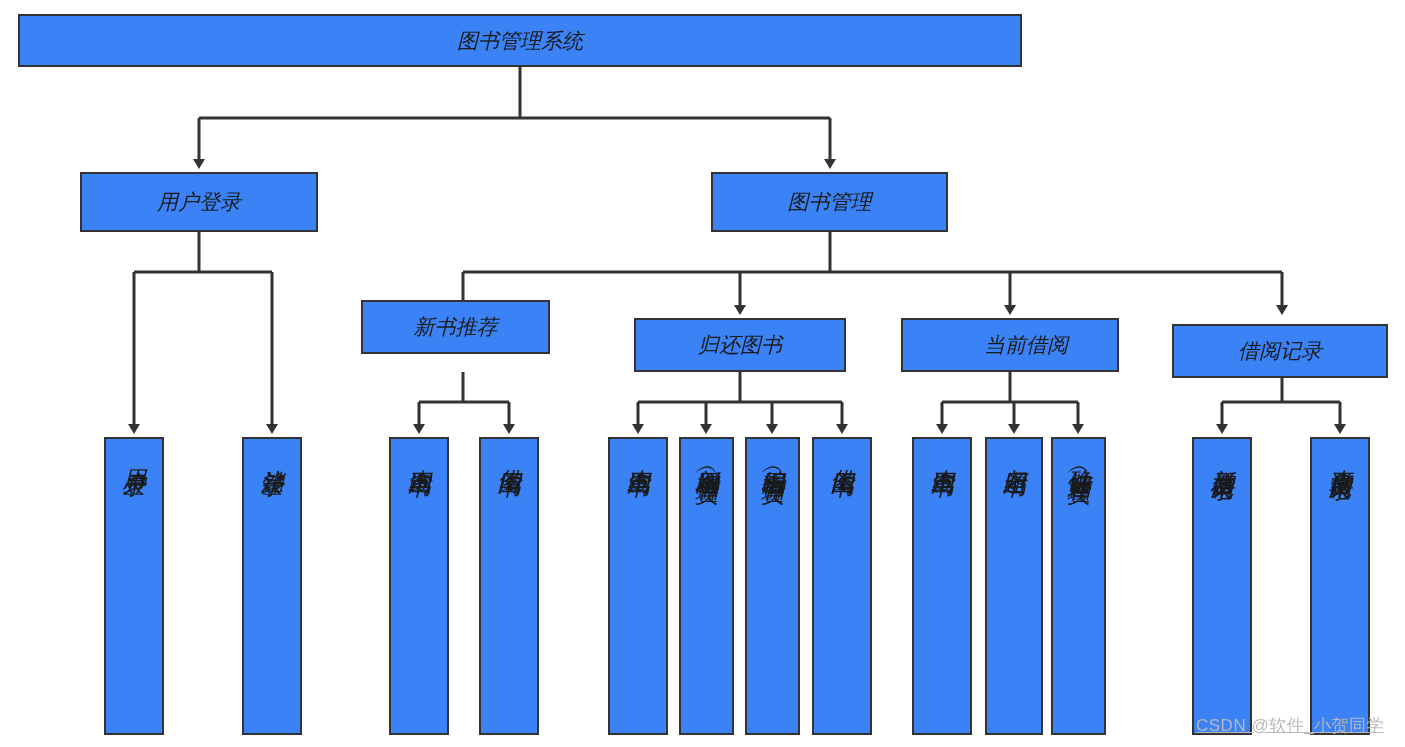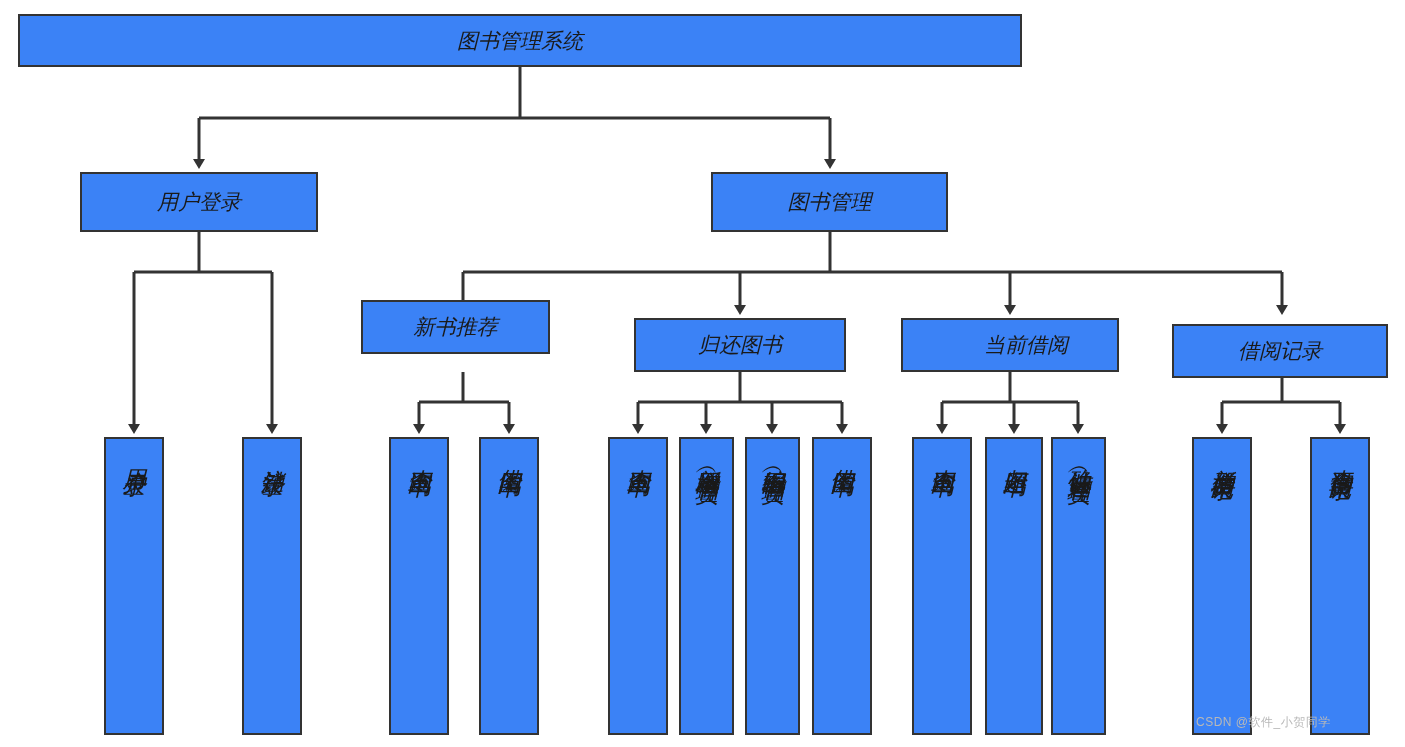--- a/index.html
+++ b/index.html
@@ -54,23 +54,24 @@
   .vert .node-label {
     writing-mode: vertical-rl;
     text-orientation: upright;
     font-size: 23px;
     letter-spacing: 2px;
     line-height: 1;
   }
   .watermark {
     position: absolute;
     color: #b8b8b8;
-    font-size: 12px;
+    font-size: 17px;
     white-space: nowrap;
     letter-spacing: 0.5px;
+    text-decoration: underline;
   }
 </style>
 </head>
 <body>
 
 <div id="canvas">
 
   <svg id="diagram-svg" viewBox="0 0 1405 747" xmlns="http://www.w3.org/2000/svg">
     <defs>
       <marker id="arrow" markerWidth="10" markerHeight="12" refX="1" refY="6" orient="auto" markerUnits="userSpaceOnUse">

